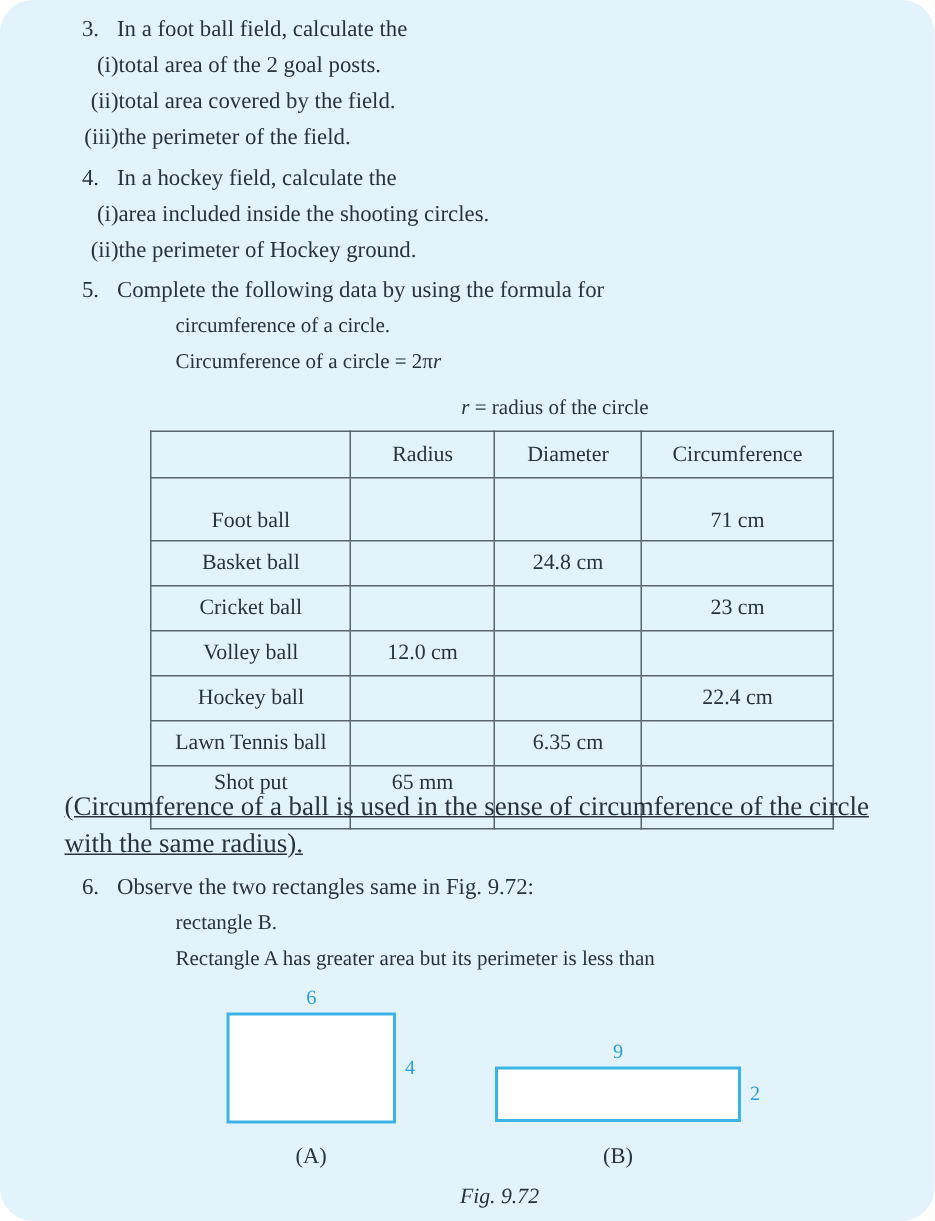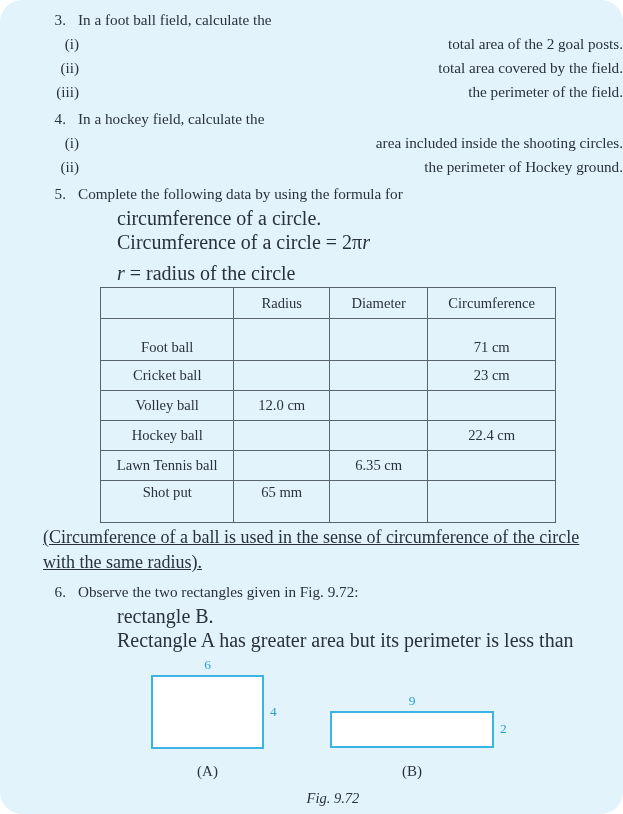--- a/index.html
+++ b/index.html
@@ -47,25 +47,24 @@
   .marker.sub {
     width: 88px;
     flex: 0 0 88px;
     padding-right: 9px;
   }
   .qtext {
     flex: 1 1 auto;
   }
   .qtext.roman {
     margin-left: -9px;
-    text-align: right;
   }
   .cont {
     margin-left: 117px;
-    font-size: 20px;
+    font-size: 14px;
     line-height: 24px;
   }
   .ital { font-style: italic; }
 
   
   #data-table {
     position: absolute;
     left: 100px;
     top: 287px;
     width: 456px;
@@ -189,40 +188,46 @@
     </div>
   </div>
 
   <div class="qblock" style="top:182px;">
     <div class="qline">
       <span class="marker">5.</span>
       <span class="qtext">Complete the following data by using the formula for</span>
     </div>
     <div class="cont">circumference of a circle.</div>
     <div class="cont"><span>Circumference of a circle = 2π</span><span class="ital">r</span></div>
-    <div class="cont" style="margin-top:7px;"><span class="ital">r</span><span> = radius of the circle</span></div>
+    <div class="cont" style="margin-top:7px;text-align:center;"><span class="ital">r</span><span> = radius of the circle</span></div>
   </div>
 
   <table id="data-table">
     <thead>
       <tr>
         <th class="col-label"></th>
         <th class="col-radius">Radius</th>
         <th class="col-diameter">Diameter</th>
         <th class="col-circ">Circumference</th>
       </tr>
     </thead>
     <tbody>
       <tr class="tall">
         <td>Foot ball</td>
         <td></td>
         <td></td>
         <td>71 cm</td>
       </tr>
       <tr>
+        <td>Basket ball</td>
+        <td></td>
+        <td>24.8 cm</td>
+        <td></td>
+      </tr>
+      <tr>
         <td>Cricket ball</td>
         <td></td>
         <td></td>
         <td>23 cm</td>
       </tr>
       <tr>
         <td>Volley ball</td>
         <td>12.0 cm</td>
         <td></td>
         <td></td>
@@ -246,21 +251,21 @@
         <td></td>
       </tr>
     </tbody>
   </table>
 
   <div id="note">(Circumference of a ball is used in the sense of circumference of the circle with the same radius).</div>
 
   <div class="qblock" style="top:580px;">
     <div class="qline">
       <span class="marker">6.</span>
-      <span class="qtext">Observe the two rectangles given in Fig. 9.72:</span>
+      <span class="qtext">Observe the two rectangles same in Fig. 9.72:</span>
     </div>
     <div class="cont">rectangle B.</div>
     <div class="cont">Rectangle A has greater area but its perimeter is less than</div>
   </div>
 
   <div id="figure">
     <div class="rect" id="rect-a"></div>
     <div class="dim" id="dim-a-top">6</div>
     <div class="dim" id="dim-a-right">4</div>
     <div class="fig-label" id="label-a">(A)</div>

